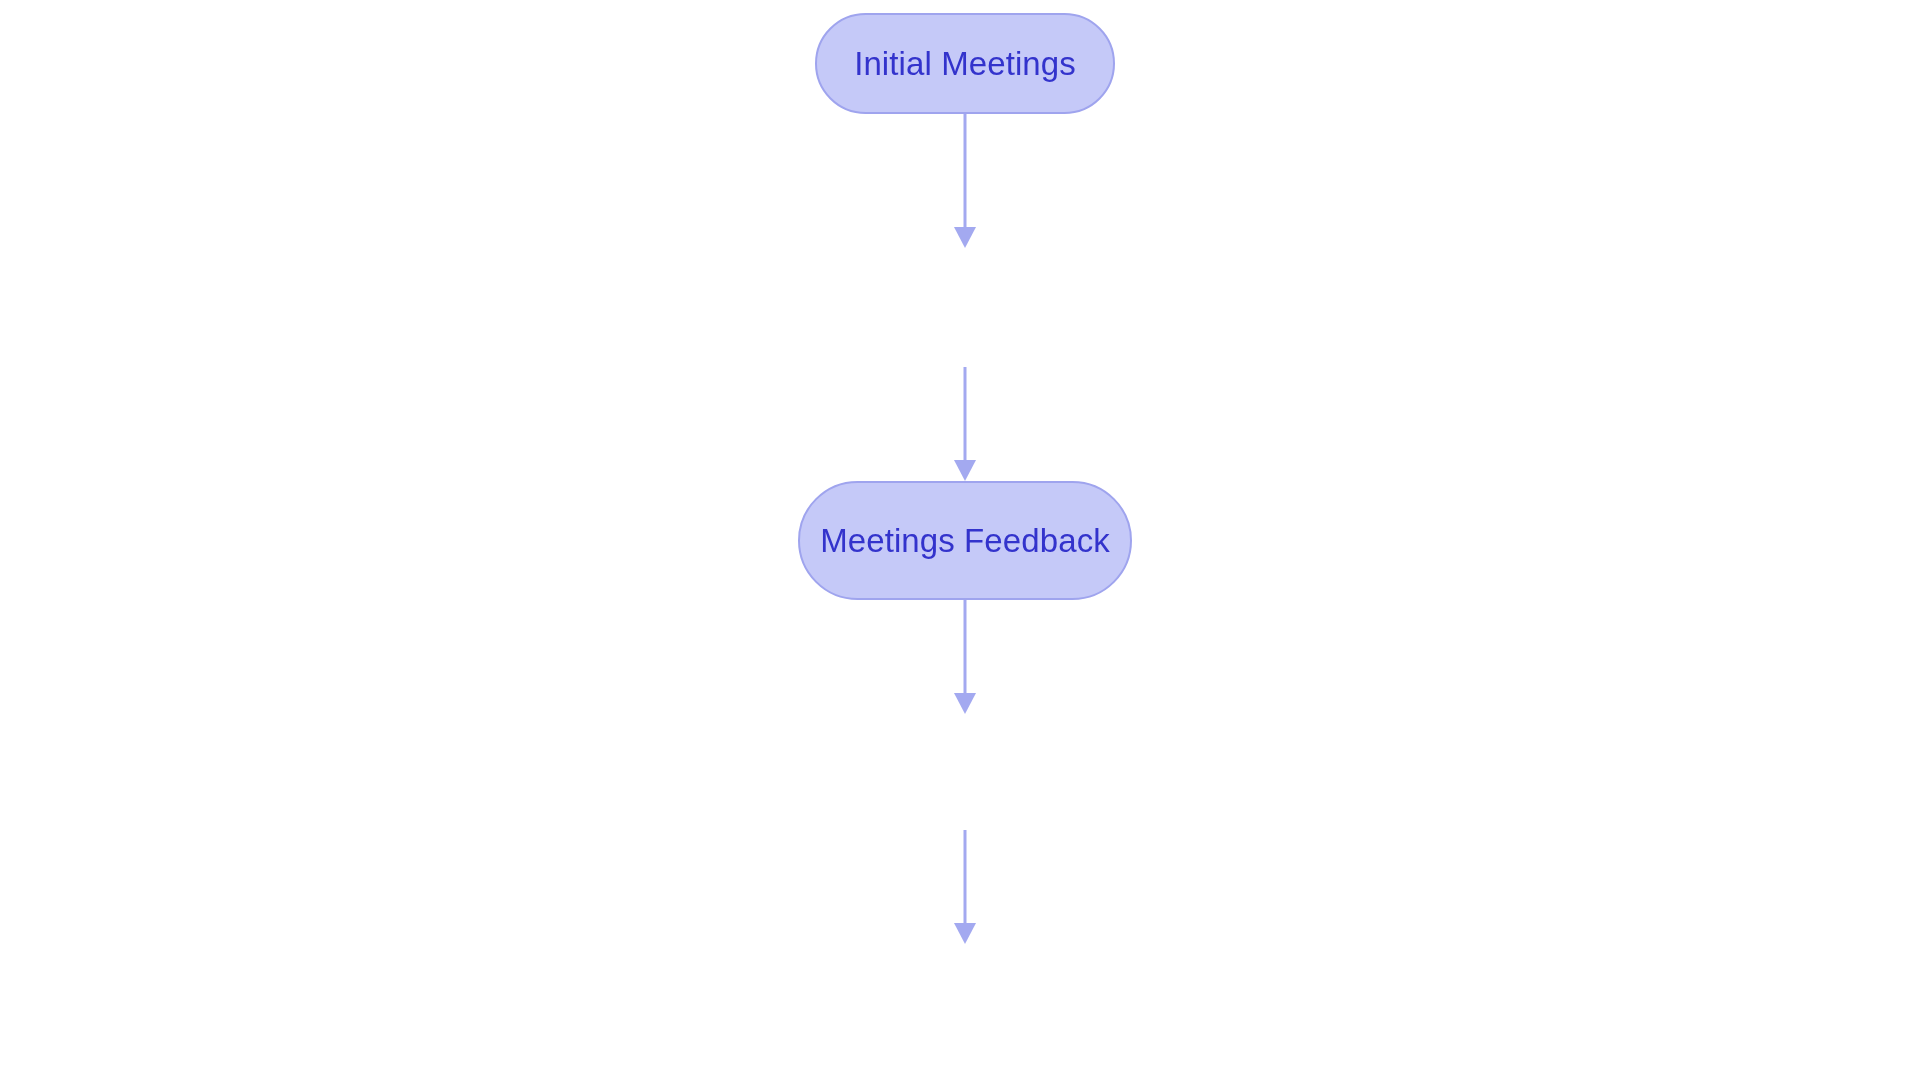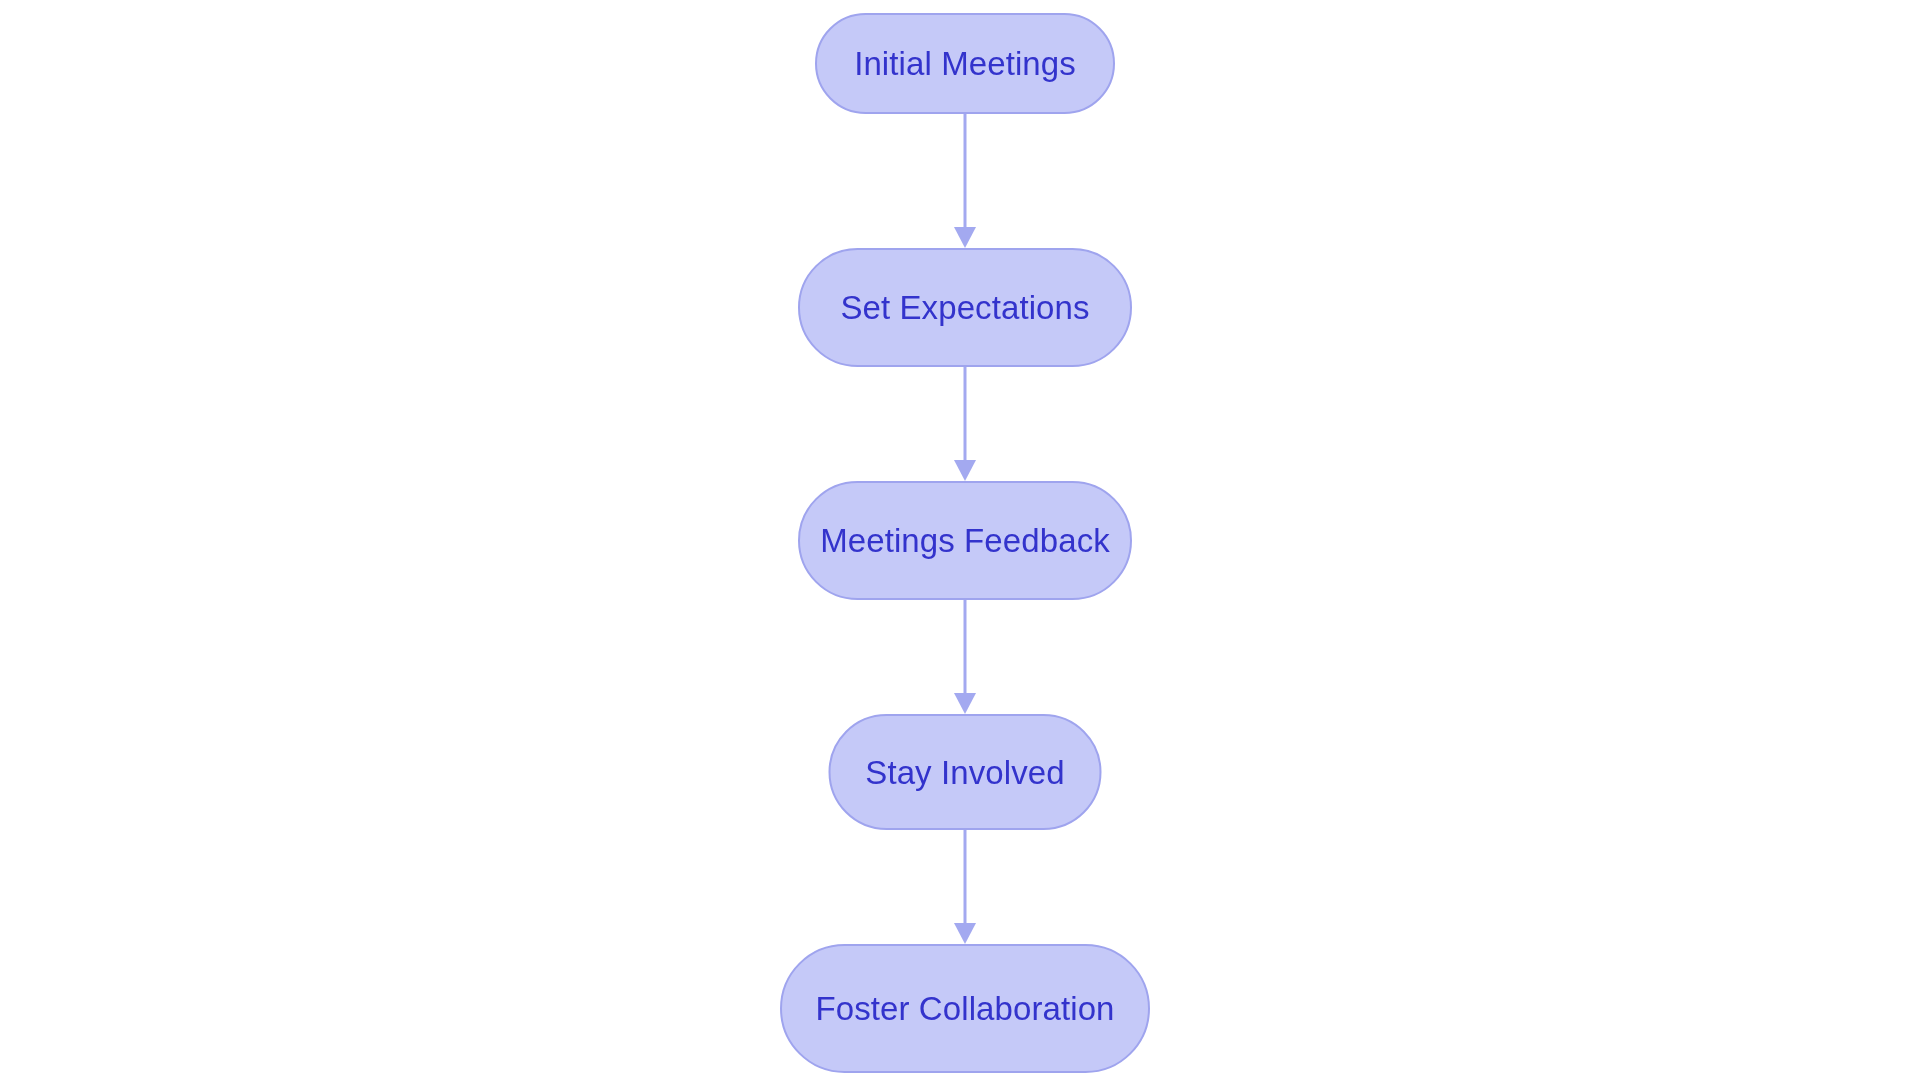--- a/index.html
+++ b/index.html
@@ -92,44 +92,35 @@
 
   <div class="node" id="node-0">
     <span class="node-label">Initial Meetings</span>
   </div>
 
   <div class="connector" id="conn-0">
     <div class="line"></div>
     <div class="arrowhead"></div>
   </div>
 
-  <div class="node" id="node-1">
-    <span class="node-label">Set Expectations</span>
-  </div>
 
   <div class="connector" id="conn-1">
     <div class="line"></div>
     <div class="arrowhead"></div>
   </div>
 
   <div class="node" id="node-2">
     <span class="node-label">Meetings Feedback</span>
   </div>
 
   <div class="connector" id="conn-2">
     <div class="line"></div>
     <div class="arrowhead"></div>
   </div>
 
-  <div class="node" id="node-3">
-    <span class="node-label">Stay Involved</span>
-  </div>
 
   <div class="connector" id="conn-3">
     <div class="line"></div>
     <div class="arrowhead"></div>
   </div>
 
-  <div class="node" id="node-4">
-    <span class="node-label">Foster Collaboration</span>
-  </div>
 
 </div>
 
 </body></html>

